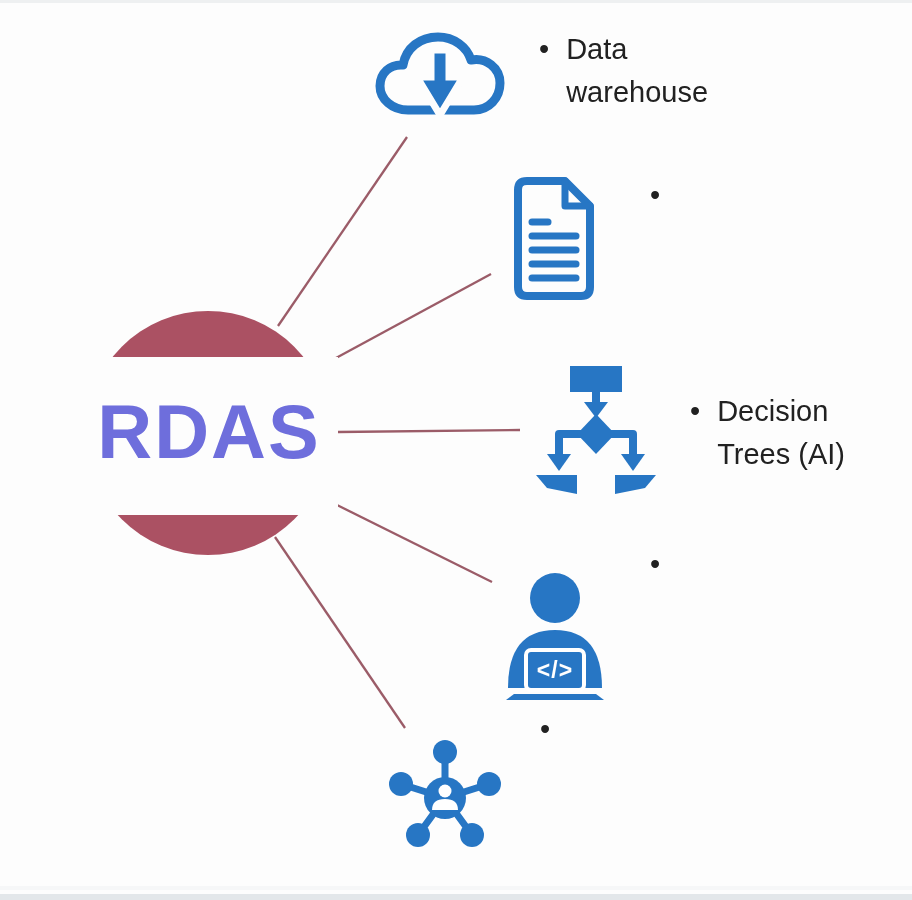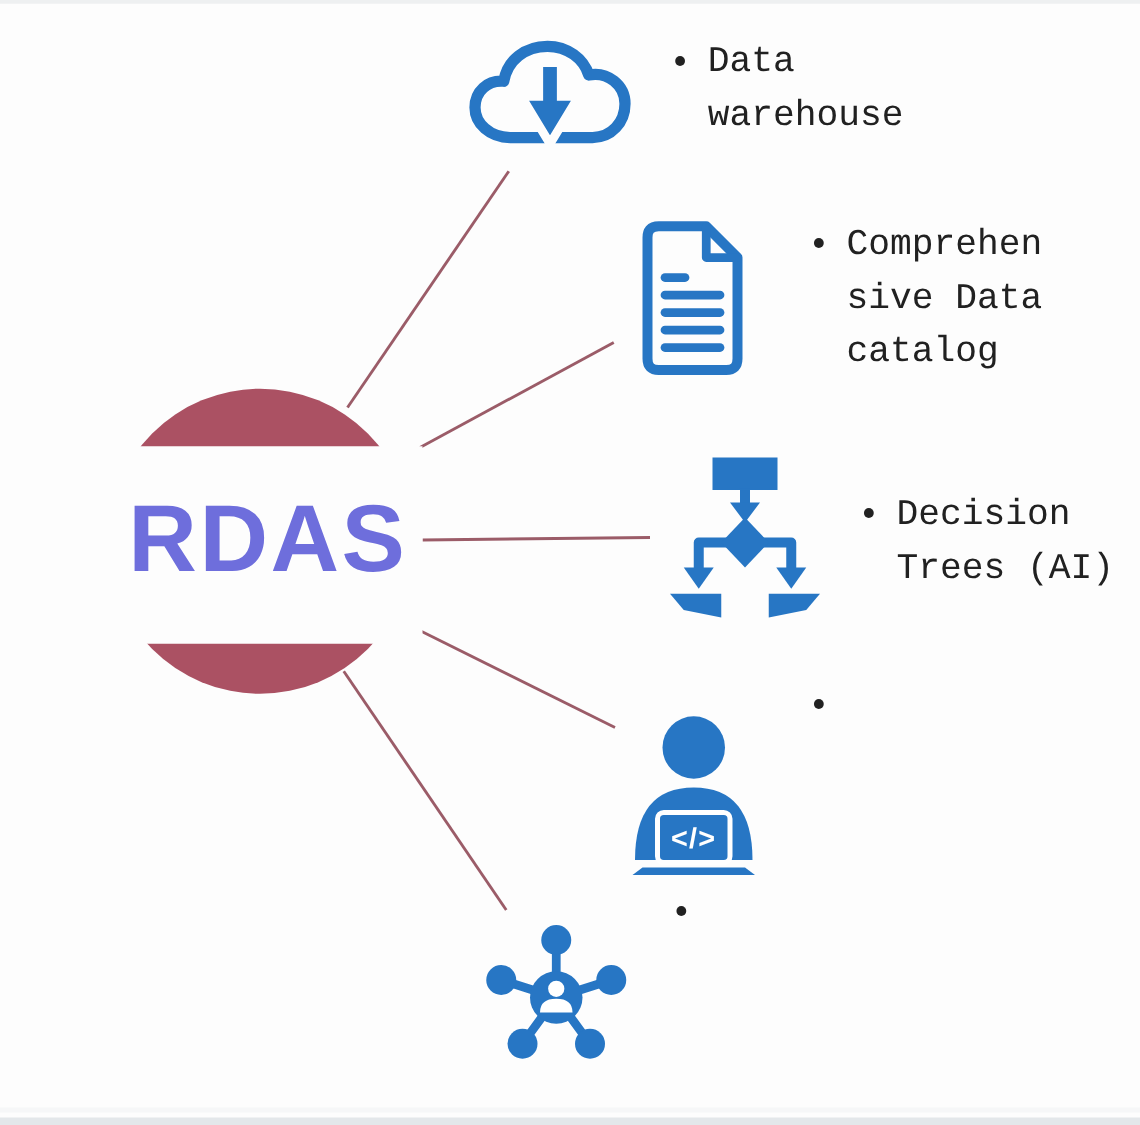--- a/index.html
+++ b/index.html
@@ -14,39 +14,39 @@
   .edge-bottom-light { position: absolute; left: 0; top: 886px; width: 912px; height: 4px; background: #f6f7f8; }
   .edge-bottom { position: absolute; left: 0; top: 894px; width: 912px; height: 6px; background: #e3e7ea; }
 
   svg.overlay { position: absolute; left: 0; top: 0; }
   .connector { stroke: var(--connector-color, #9b5c68); stroke-width: 2.3; }
   .center-circle-shape { fill: var(--center-circle-color, #ab5163); }
   .center-band-shape { fill: var(--background-color, #fdfdfd); }
 
   .center-label {
     position: absolute; left: 92px; top: 394px; width: 234px;
-    text-align: right; font-size: 76px; font-weight: 700; letter-spacing: 2px;
+    text-align: center; font-size: 76px; font-weight: 700; letter-spacing: 2px;
     color: var(--center-label-color, #6e6edc); line-height: 1;
   }
 
   .icon { position: absolute; }
   .icon-fill { fill: var(--icon-color, #2776c4); }
   .icon-stroke { stroke: var(--icon-color, #2776c4); fill: none; stroke-linecap: round; stroke-linejoin: round; }
   .icon-cutout { stroke: var(--background-color, #fdfdfd); }
   .icon-on-fill { fill: #ffffff; }
   .laptop-screen { fill: var(--icon-color, #2776c4); stroke: #ffffff; stroke-width: 4; }
   .laptop-glyph {
     fill: #ffffff; font-family: "Liberation Sans", sans-serif;
     font-size: 23px; font-weight: 700; letter-spacing: 1px;
   }
 
   .bullet-item { position: absolute; display: flex; align-items: flex-start; gap: 17px;
     color: var(--text-color, #212121); font-size: 29px; line-height: 43px; }
   .bullet-dot { flex: 0 0 auto; }
-  .label-lines { white-space: pre-line; font-family: Liberation Mono, monospace; }
+  .label-lines { white-space: pre-line; }
 </style>
 </head>
 <body>
 
 <div class="stage">
 
   <div class="edge-top"></div>
 
   <svg class="overlay" width="912" height="900" viewBox="0 0 912 900">
     <line class="connector" x1="278" y1="326" x2="407" y2="137"></line>
@@ -114,23 +114,20 @@
   </svg>
 
   <div class="bullet-item" style="left:539px; top:28px;">
     <span class="bullet-dot">•</span>
     <div class="label-lines">Data
 warehouse</div>
   </div>
 
   <div class="bullet-item" style="left:650px; top:174px;">
     <span class="bullet-dot">•</span>
-    <div class="label-lines">Comprehen
-sive Data
-catalog</div>
   </div>
 
   <div class="bullet-item" style="left:690px; top:390px;">
     <span class="bullet-dot">•</span>
     <div class="label-lines">Decision
 Trees (AI)</div>
   </div>
 
   <div class="bullet-item" style="left:650px; top:543px;">
     <span class="bullet-dot">•</span>

